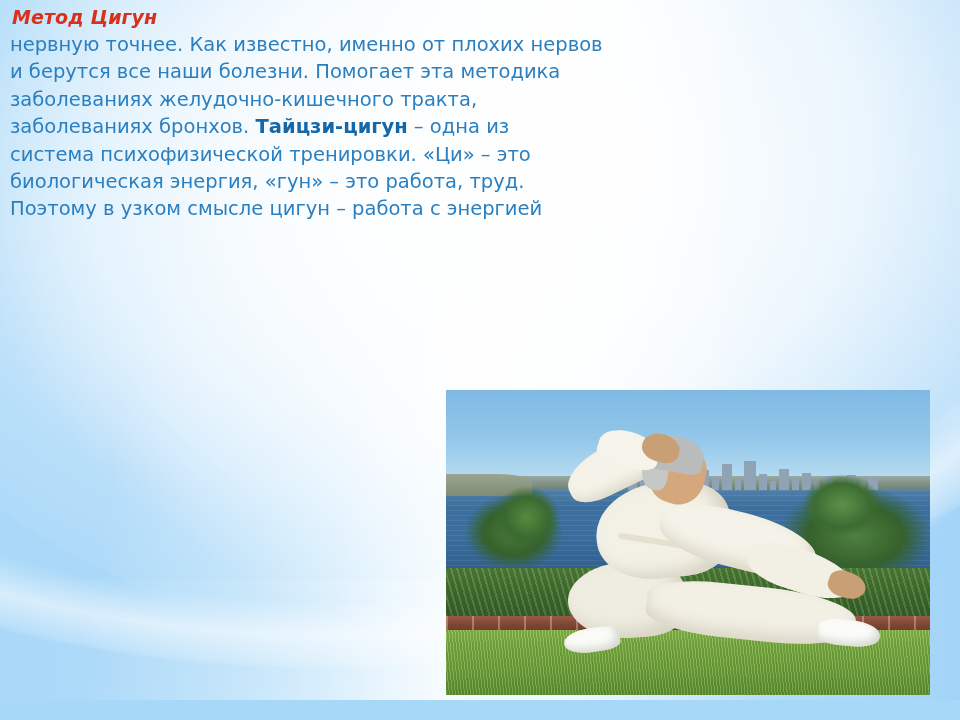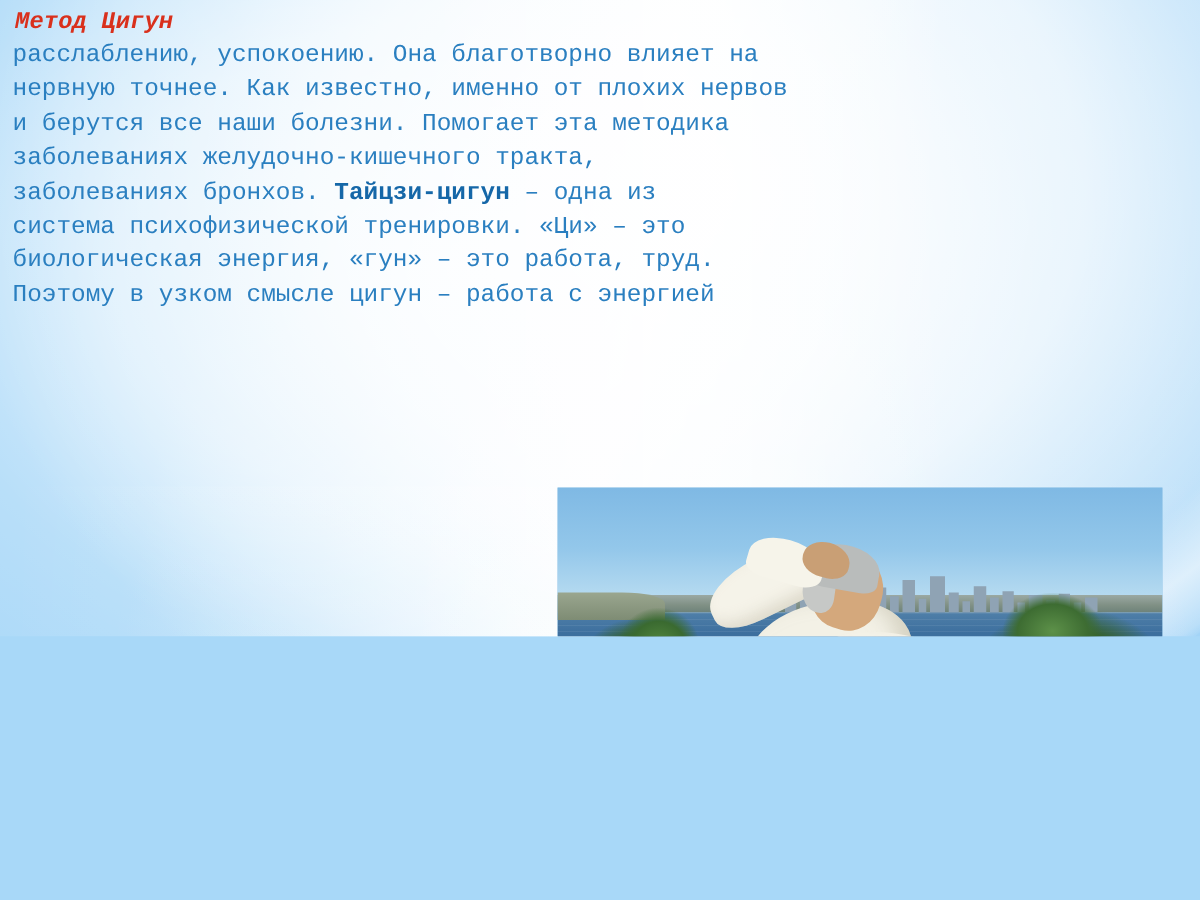--- a/index.html
+++ b/index.html
@@ -2,33 +2,32 @@
 <html><head>
 <meta charset="utf-8">
 <style>
   html,body{margin:0;padding:0;}
   body{
     width:960px;height:720px;overflow:hidden;
     font-family:"DejaVu Sans","Liberation Sans",sans-serif;
     background:#a8d8f8;
   }
   #slide{
-    position:relative;width:960px;height:509px;overflow:hidden;
+    position:relative;width:960px;height:700px;overflow:hidden;
     background:
       linear-gradient(100deg,
         #a9d8f8 0%,
         #a9d8f8 18%,
         #bee2fa 32%,
         #dcf0fd 45%,
         #eef8fe 52%,
         #d2ecfc 60%,
         #b5ddf9 72%,
         #a7d6f7 86%,
         #a3d4f7 100%);
-    font-family: Liberation Mono, monospace;
   }
   
   .swoosh-a{
     position:absolute;left:-250px;top:-520px;width:1500px;height:1180px;
     border-radius:50%;
     background:radial-gradient(closest-side at 42% 62%,
       rgba(255,255,255,.80) 0%,
       rgba(255,255,255,.55) 45%,
       rgba(255,255,255,.18) 72%,
       rgba(255,255,255,0) 100%);
@@ -199,21 +198,20 @@
 
   <div class="swoosh-a"></div>
   <div class="swoosh-c"></div>
   <div class="swoosh-b"></div>
   <div class="glow-col"></div>
   <div class="bottom-haze"></div>
 
   <div id="textblock">
     <div id="slide-title">Метод Цигун</div>
     <div id="body-lines">
-        <div class="body-line"><span>расслаблению, успокоению. Она благотворно влияет на</span></div>
         <div class="body-line"><span>нервную точнее. Как известно, именно от плохих нервов</span></div>
         <div class="body-line"><span>и берутся все наши болезни. Помогает эта методика</span></div>
         <div class="body-line"><span>заболеваниях желудочно-кишечного тракта,</span></div>
         <div class="body-line"><span>заболеваниях бронхов. </span><b>Тайцзи-цигун</b><span> – одна из</span></div>
         <div class="body-line"><span>система психофизической тренировки. «Ци» – это</span></div>
         <div class="body-line"><span>биологическая энергия, «гун» – это работа, труд.</span></div>
         <div class="body-line"><span>Поэтому в узком смысле цигун – работа с энергией</span></div>
       </div>
   </div>
 

